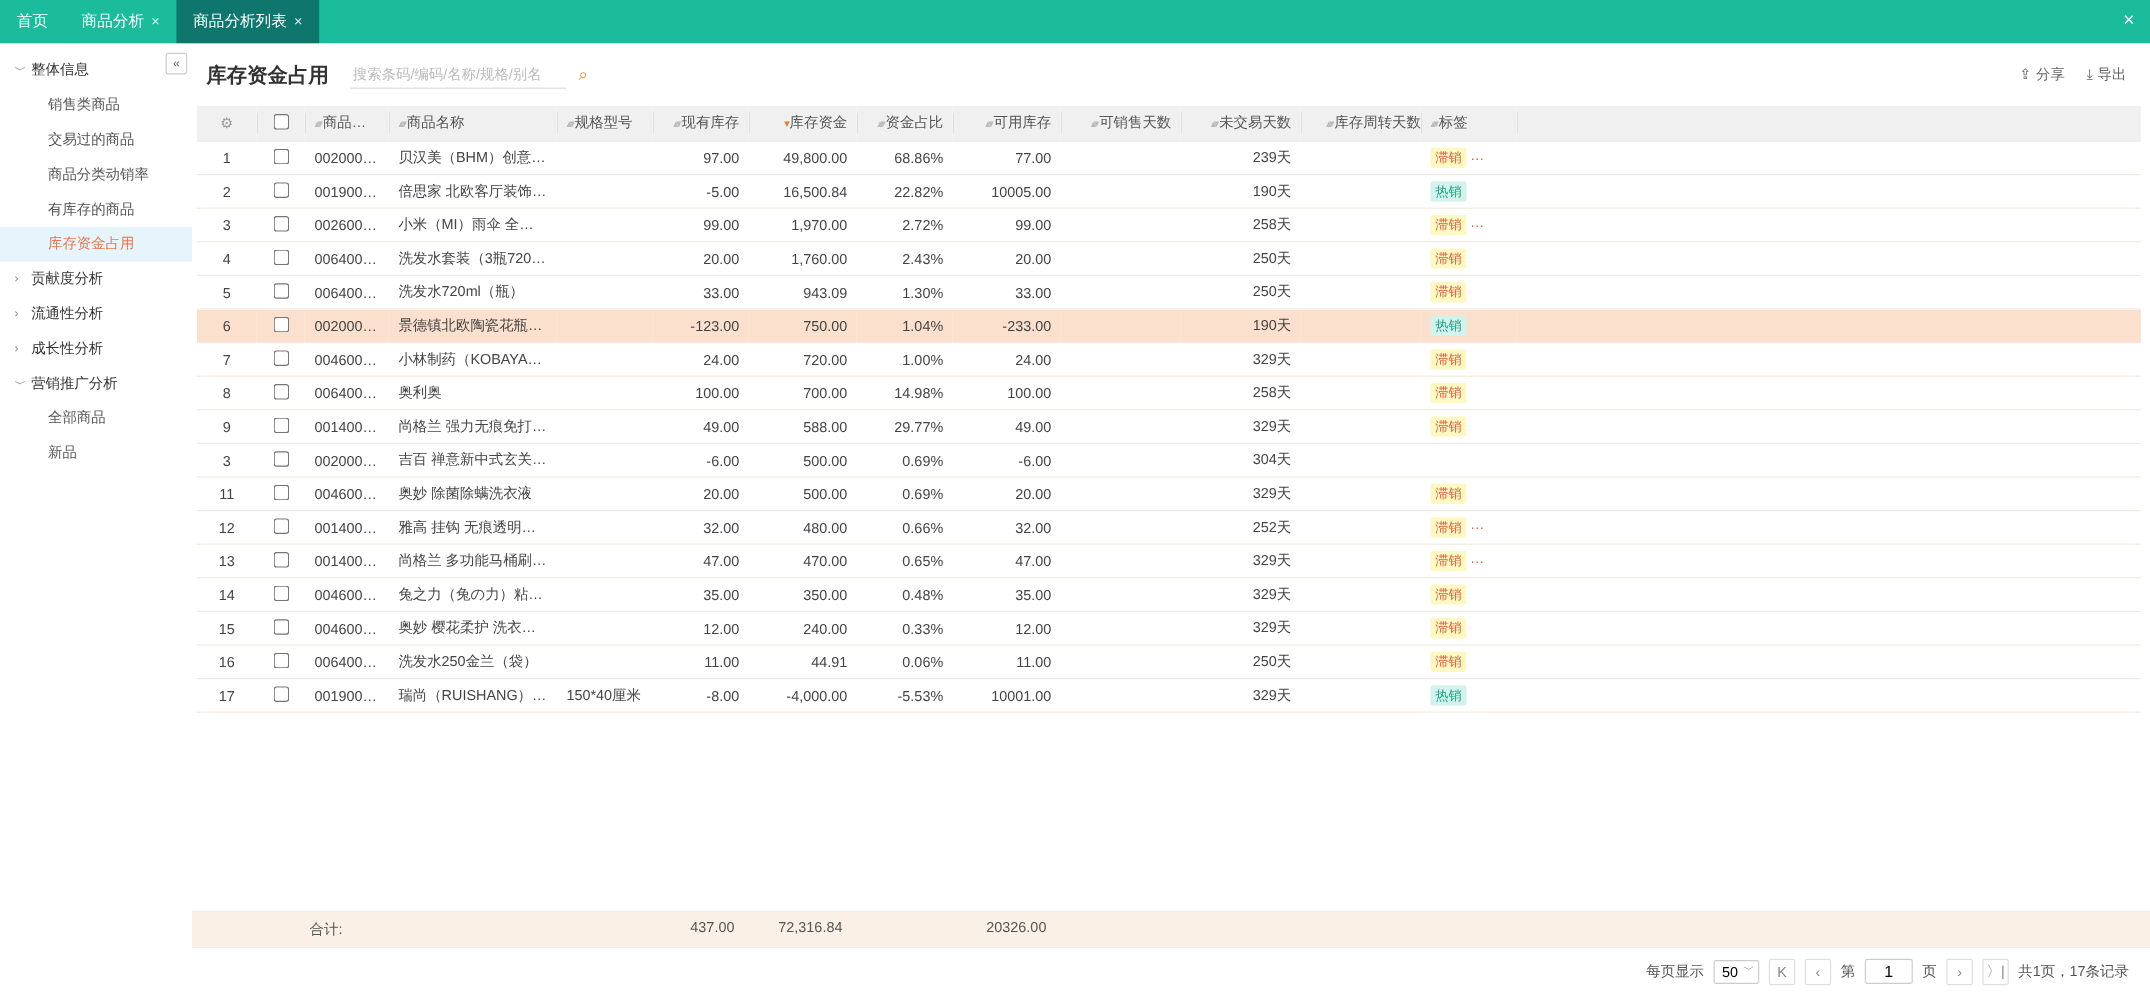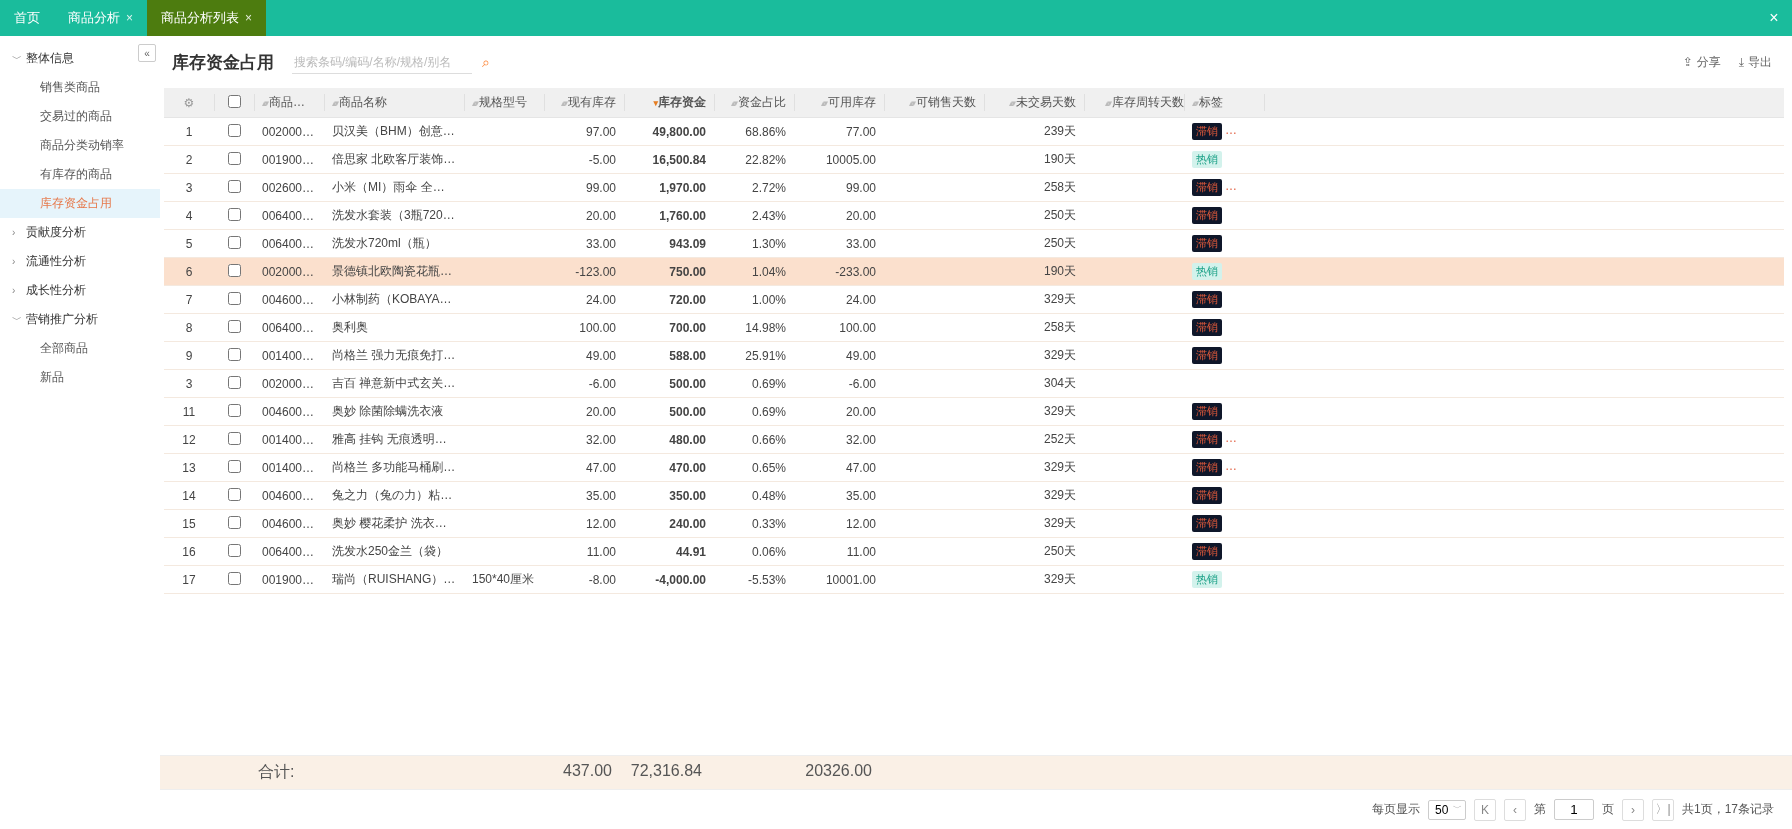--- a/index.html
+++ b/index.html
@@ -4,21 +4,21 @@
 <style>
 * { box-sizing: border-box; margin: 0; padding: 0; }
 body { font-family: "Microsoft YaHei", Arial, sans-serif; font-size: 12px; color: #333; background: #fff; overflow: hidden; }
 .app { display: flex; flex-direction: column; height: 829px; width: 1792px; position: relative; }
 
 
 .topbar { height: 36px; background: #1abc9c; display: flex; align-items: stretch; color: #fff; position: relative; }
 .topbar .tab { display: flex; align-items: center; padding: 0 14px; cursor: pointer; font-size: 13px; position: relative; }
 .topbar .tab.home { background: #1abc9c; }
 .topbar .tab.mid { background: #1abc9c; }
-.topbar .tab.active { background: #4d7c0f; }
+.topbar .tab.active { background: #0f766e; }
 .topbar .tab .close { margin-left: 6px; font-size: 12px; opacity: .85; }
 .topbar .global-close { margin-left: auto; width: 36px; display:flex; align-items:center; justify-content:center; cursor:pointer; font-size:16px; }
 
 .body { flex: 1; display: flex; min-height: 0; }
 
 
 .sidebar { width: 160px; border-right: 0; padding-top: 8px; position: relative; }
 .collapse-btn { position:absolute; right:4px; top:8px; width:18px; height:18px; border:1px solid #ccc; border-radius:2px; display:flex; align-items:center; justify-content:center; font-size:10px; color:#666; cursor:pointer; background:#fff; }
 .side-section { }
 .side-head { display:flex; align-items:center; padding: 6px 12px; cursor:pointer; color:#333; font-size:12px; }
@@ -46,38 +46,38 @@
 thead th .sort.desc { color:#e67e22; }
 thead th.num, tbody td.num { text-align:right; }
 tbody td { padding:5px 8px; border-bottom:1px solid #f4e9df; white-space:nowrap; overflow:hidden; text-overflow:ellipsis; font-size:12px; color:#444; }
 tbody tr.highlight td { background:#fbe0cd; }
 .col-idx { width:50px; text-align:center; }
 .col-chk { width:40px; text-align:center; }
 .col-code { width:70px; }
 .col-name { width:140px; }
 .col-spec { width:80px; }
 .col-stock { width:80px; }
-.col-fund { width:90px;font-weight:bold; }
+.col-fund { width:90px; }
 .col-pct { width:80px; }
 .col-avail { width:90px; }
 .col-saled { width:100px; }
 .col-notrade { width:100px; }
 .col-turn { width:100px;padding-left:21px; }
 .col-tags { width:80px; }
 .col-rest { }
 .gear { color:#999; }
 input[type=checkbox] { cursor:pointer; }
 
 .tag { display:inline-block; padding:1px 4px; border-radius:2px; font-size:11px; margin-right:3px; }
-.tag.slow { background:#0f172a; color:#e15a3b; }
+.tag.slow { background:#fef9c3; color:#e15a3b; }
 .tag.hot  { background:#d3f2ec; color:#1aa086; }
 
 
 .total-row { background:#faf0e6; display:flex; border-top:1px solid #eee; }
-.total-row .cell { padding:6px 8px; font-size:16px; color:#555; white-space:nowrap; overflow:hidden; }
+.total-row .cell { padding:6px 8px; font-size:12px; color:#555; white-space:nowrap; overflow:hidden; }
 
 
 .pager { height:40px; display:flex; align-items:center; justify-content:flex-end; padding:0 18px; gap:8px; border-top:1px solid #eee; font-size:12px; color:#555; }
 .pager select { border:1px solid #ccc; border-radius:2px; padding:2px 16px 2px 6px; font-size:12px; appearance:none; background: #fff; }
 .pager .sel-wrap { position:relative; display:inline-block; }
 .pager .sel-wrap::after { content:"﹀"; position:absolute; right:4px; top:2px; font-size:9px; color:#888; pointer-events:none; }
 .pager .nav { border:1px solid #ddd; width:22px; height:22px; display:flex; align-items:center; justify-content:center; cursor:pointer; color:#888; background:#fff; border-radius:2px; }
 .pager input { width:40px; border:1px solid #ccc; text-align:center; padding:2px; border-radius:2px; }
 
 
@@ -319,21 +319,21 @@
                 <td class="col-rest"></td>
               </tr>
               <tr>
                 <td class="col-idx" style="text-align:center">9</td>
                 <td class="col-chk" style="text-align:center"><input type="checkbox" style=""></td>
                 <td class="col-code">001400…</td>
                 <td class="col-name">尚格兰 强力无痕免打孔浴室</td>
                 <td class="col-spec"></td>
                 <td class="col-stock num">49.00</td>
                 <td class="col-fund num">588.00</td>
-                <td class="col-pct num">25.91%</td>
+                <td class="col-pct num">29.77%</td>
                 <td class="col-avail num">49.00</td>
                 <td class="col-saled num"></td>
                 <td class="col-notrade num">329天</td>
                 <td class="col-turn num"></td>
                 <td class="col-tags"><span class="tag slow">滞销</span></td>
                 <td class="col-rest"></td>
               </tr>
               <tr>
                 <td class="col-idx" style="text-align:center">3</td>
                 <td class="col-chk" style="text-align:center"><input type="checkbox" style=""></td>

